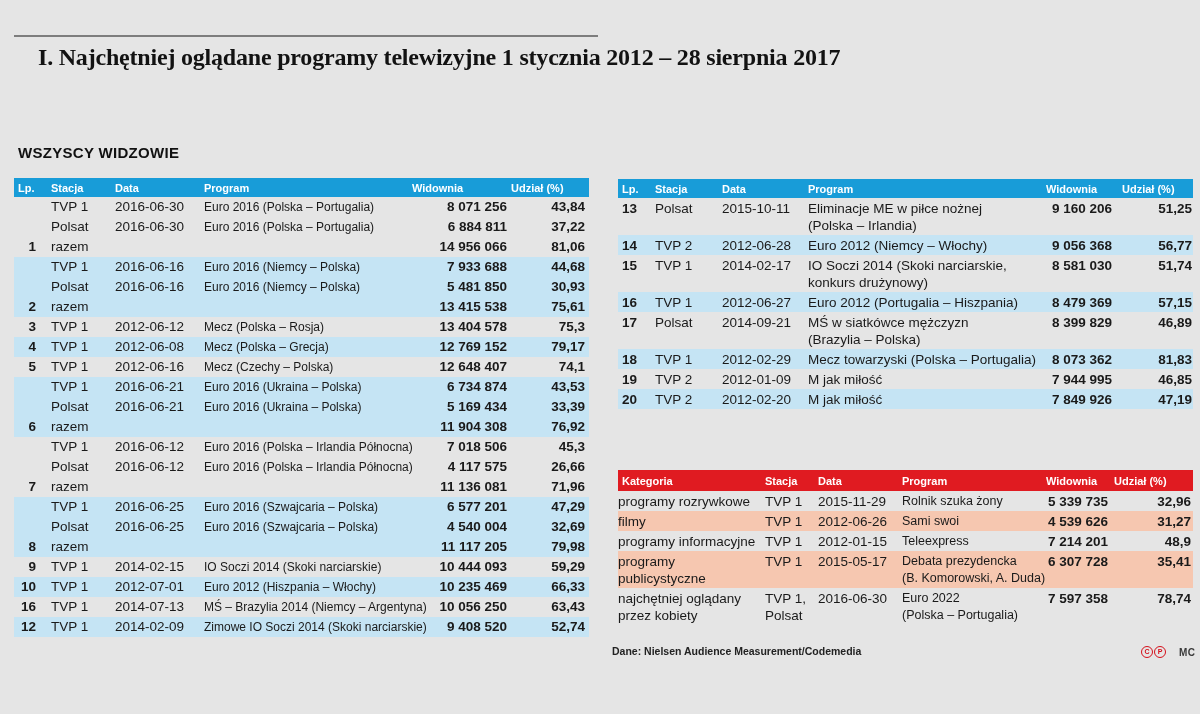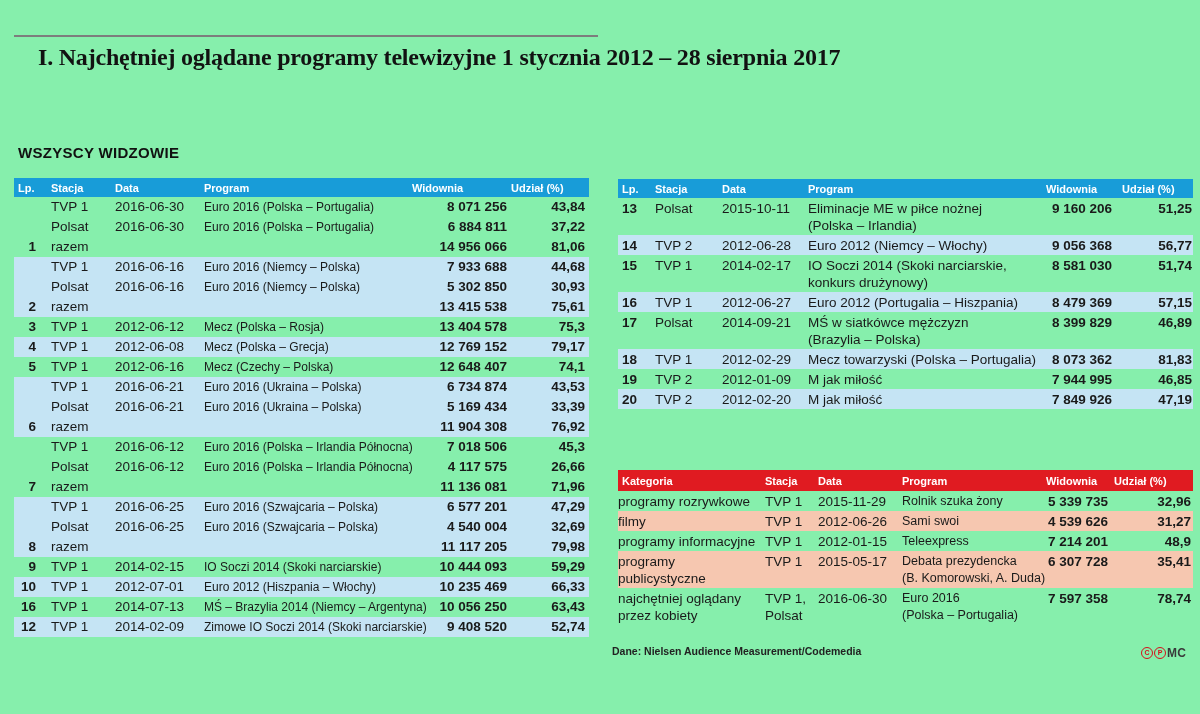--- a/index.html
+++ b/index.html
@@ -1,16 +1,16 @@
 <!DOCTYPE html>
 <html style="--header_blue: #189cd8; --row_blue: #c5e4f4; --header_red: #e01b21; --row_salmon: #f6c7b0; --badge_red: #d5101b;"><head>
 <meta charset="utf-8">
 <style>
   html,body { margin:0; padding:0; background:#fff; }
-  .page { position:relative; width:1200px; height:714px; background:#86efac; overflow:hidden;
+  .page { position:relative; width:1200px; height:714px; background:#e5e5e5; overflow:hidden;
           font-family:"Liberation Sans", sans-serif; color:#1a1a1a; }
 
   .top-rule { position:absolute; left:14px; top:35px; width:584px; height:2px; background:#7d7d7d; }
 
   .title { position:absolute; left:38px; top:44px; margin:0;
            font-family:"Liberation Serif", serif; font-weight:bold; font-size:24px; color:#121212; letter-spacing:-0.2px; }
 
   .sec { position:absolute; font-size:15px; font-weight:bold; color:#111; letter-spacing:0.3px; }
   .sec--left  { left:18px;  top:144px; }
   .sec--right { left:618px; top:444px; }
@@ -63,21 +63,21 @@
 
   
   #tbl-left tbody tr.shaded td, #tbl-right tbody tr.shaded td { background:var(--row_blue,#c5e4f4); }
   #tbl-cat tbody tr.shaded td { background:var(--row_salmon,#f6c7b0); }
 
   .source { position:absolute; left:612px; top:645px; font-size:10.5px; font-weight:bold; color:#222; }
   .badges { position:absolute; left:1141px; top:646px; display:flex; align-items:center; }
   .badge { width:10px; height:10px; border:1.3px solid var(--badge_red,#d5101b); border-radius:50%;
            color:var(--badge_red,#d5101b); font-size:7px; font-weight:bold; line-height:10px;
            display:flex; align-items:center; justify-content:center; margin-right:1px; }
-  .credit { font-size:12px; font-weight:bold; color:#3a3a3a; letter-spacing:0.3px; }
+  .credit { margin-left:12px; font-size:10px; font-weight:bold; color:#3a3a3a; letter-spacing:0.3px; }
 </style>
 </head>
 <body>
 
 <div class="page">
 
   <div class="top-rule"></div>
   <h1 class="title">I. Najchętniej oglądane programy telewizyjne 1 stycznia 2012 – 28 sierpnia 2017</h1>
 
   <div class="sec sec--left">WSZYSCY WIDZOWIE</div>
@@ -137,21 +137,21 @@
           <td class="c-pr">Euro 2016 (Niemcy – Polska)</td>
           <td class="c-num c-aud">7 933 688</td>
           <td class="c-num c-share">44,68</td>
         </tr>
 
         <tr class="shaded">
           <td class="c-lp"></td>
           <td class="c-st">Polsat</td>
           <td class="c-dt">2016-06-16</td>
           <td class="c-pr">Euro 2016 (Niemcy – Polska)</td>
-          <td class="c-num c-aud">5 302 850</td>
+          <td class="c-num c-aud">5 481 850</td>
           <td class="c-num c-share">30,93</td>
         </tr>
 
         <tr class="shaded">
           <td class="c-lp">2</td>
           <td class="c-st">razem</td>
           <td class="c-dt"></td>
           <td class="c-pr"></td>
           <td class="c-num c-aud">13 415 538</td>
           <td class="c-num c-share">75,61</td>
@@ -462,21 +462,21 @@
           <td class="c-num c-aud">6 307 728</td>
           <td class="c-num c-share">35,41</td>
         </tr>
 
         <tr>
           <td class="c-cat">najchętniej oglądany
 przez kobiety</td>
           <td class="c-st">TVP 1,
 Polsat</td>
           <td class="c-dt">2016-06-30</td>
-          <td class="c-pr">Euro 2016
+          <td class="c-pr">Euro 2022
 (Polska – Portugalia)</td>
           <td class="c-num c-aud">7 597 358</td>
           <td class="c-num c-share">78,74</td>
         </tr>
 
     </tbody>
   </table>
 
   <div class="source">Dane: Nielsen Audience Measurement/Codemedia</div>
 

